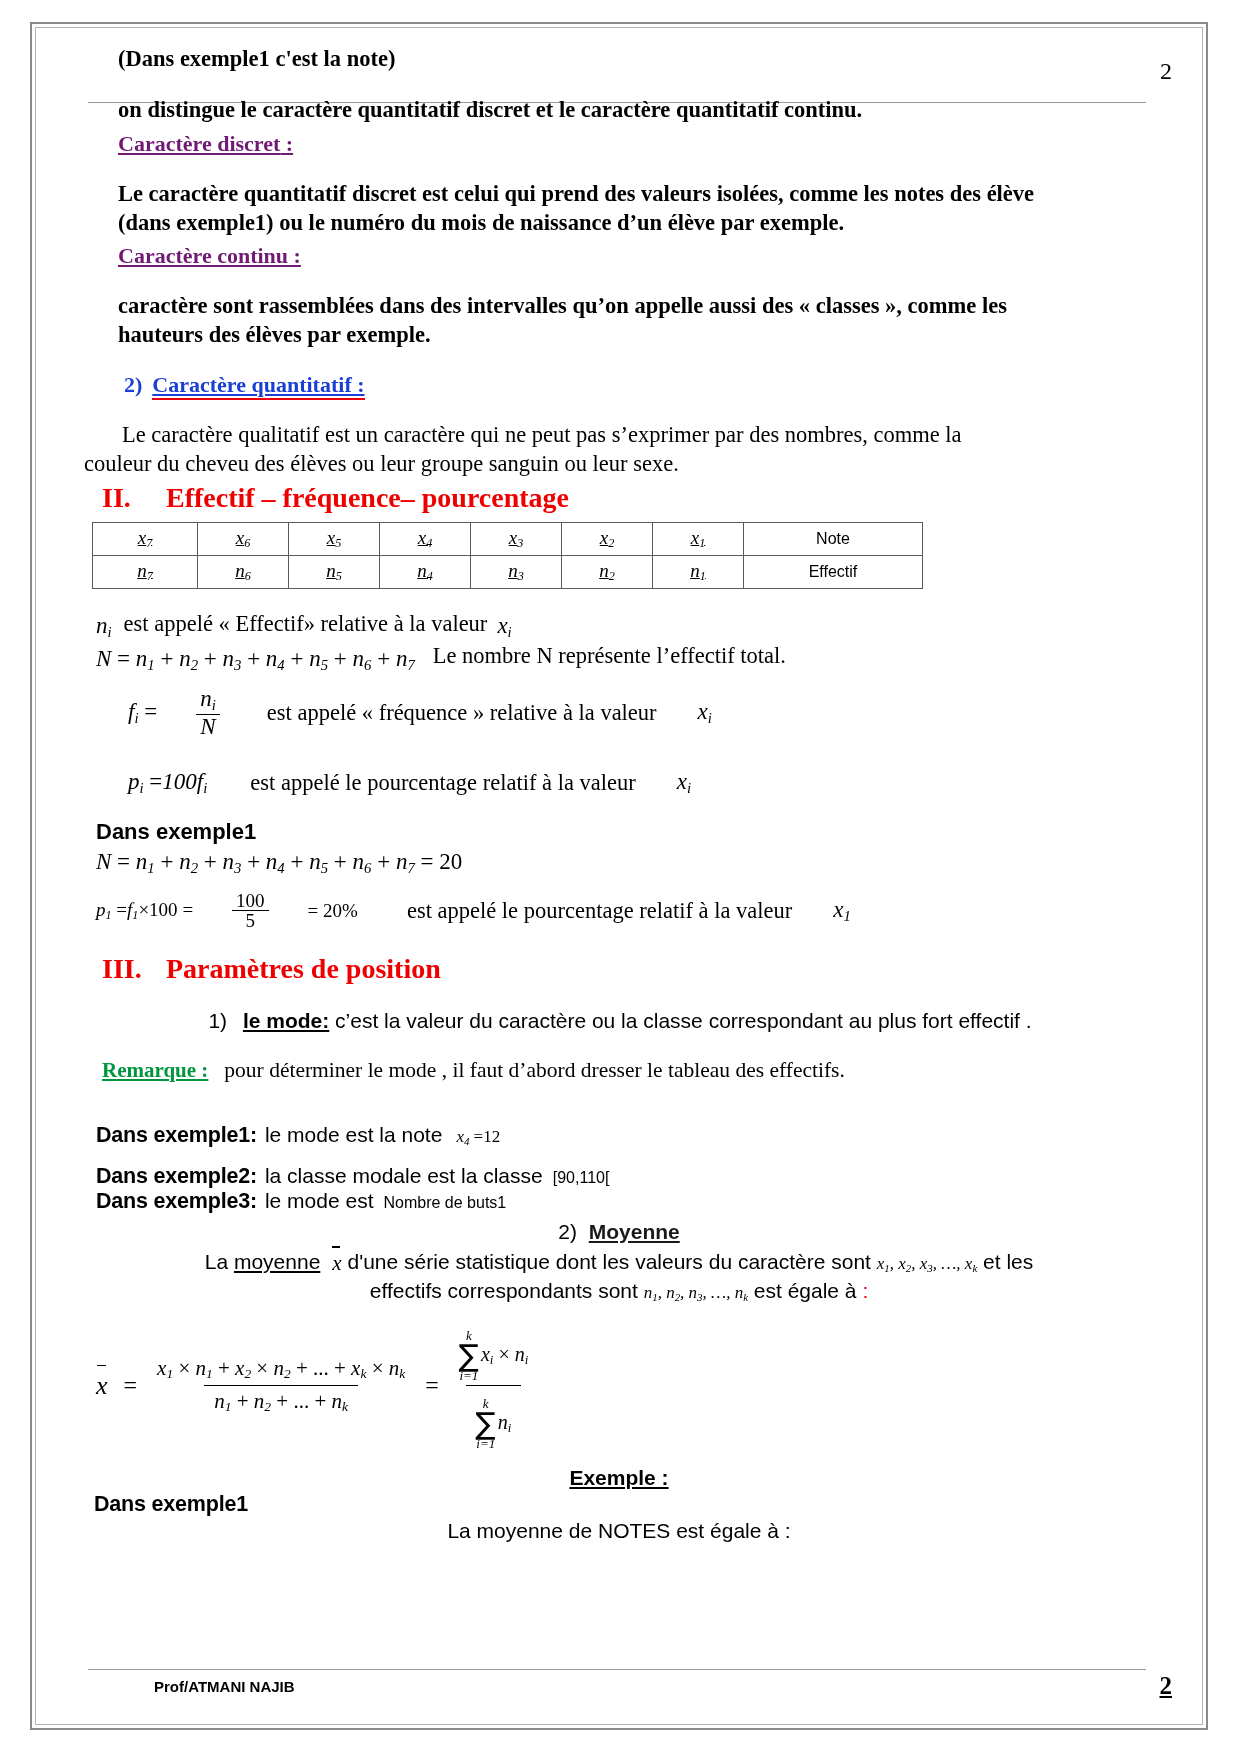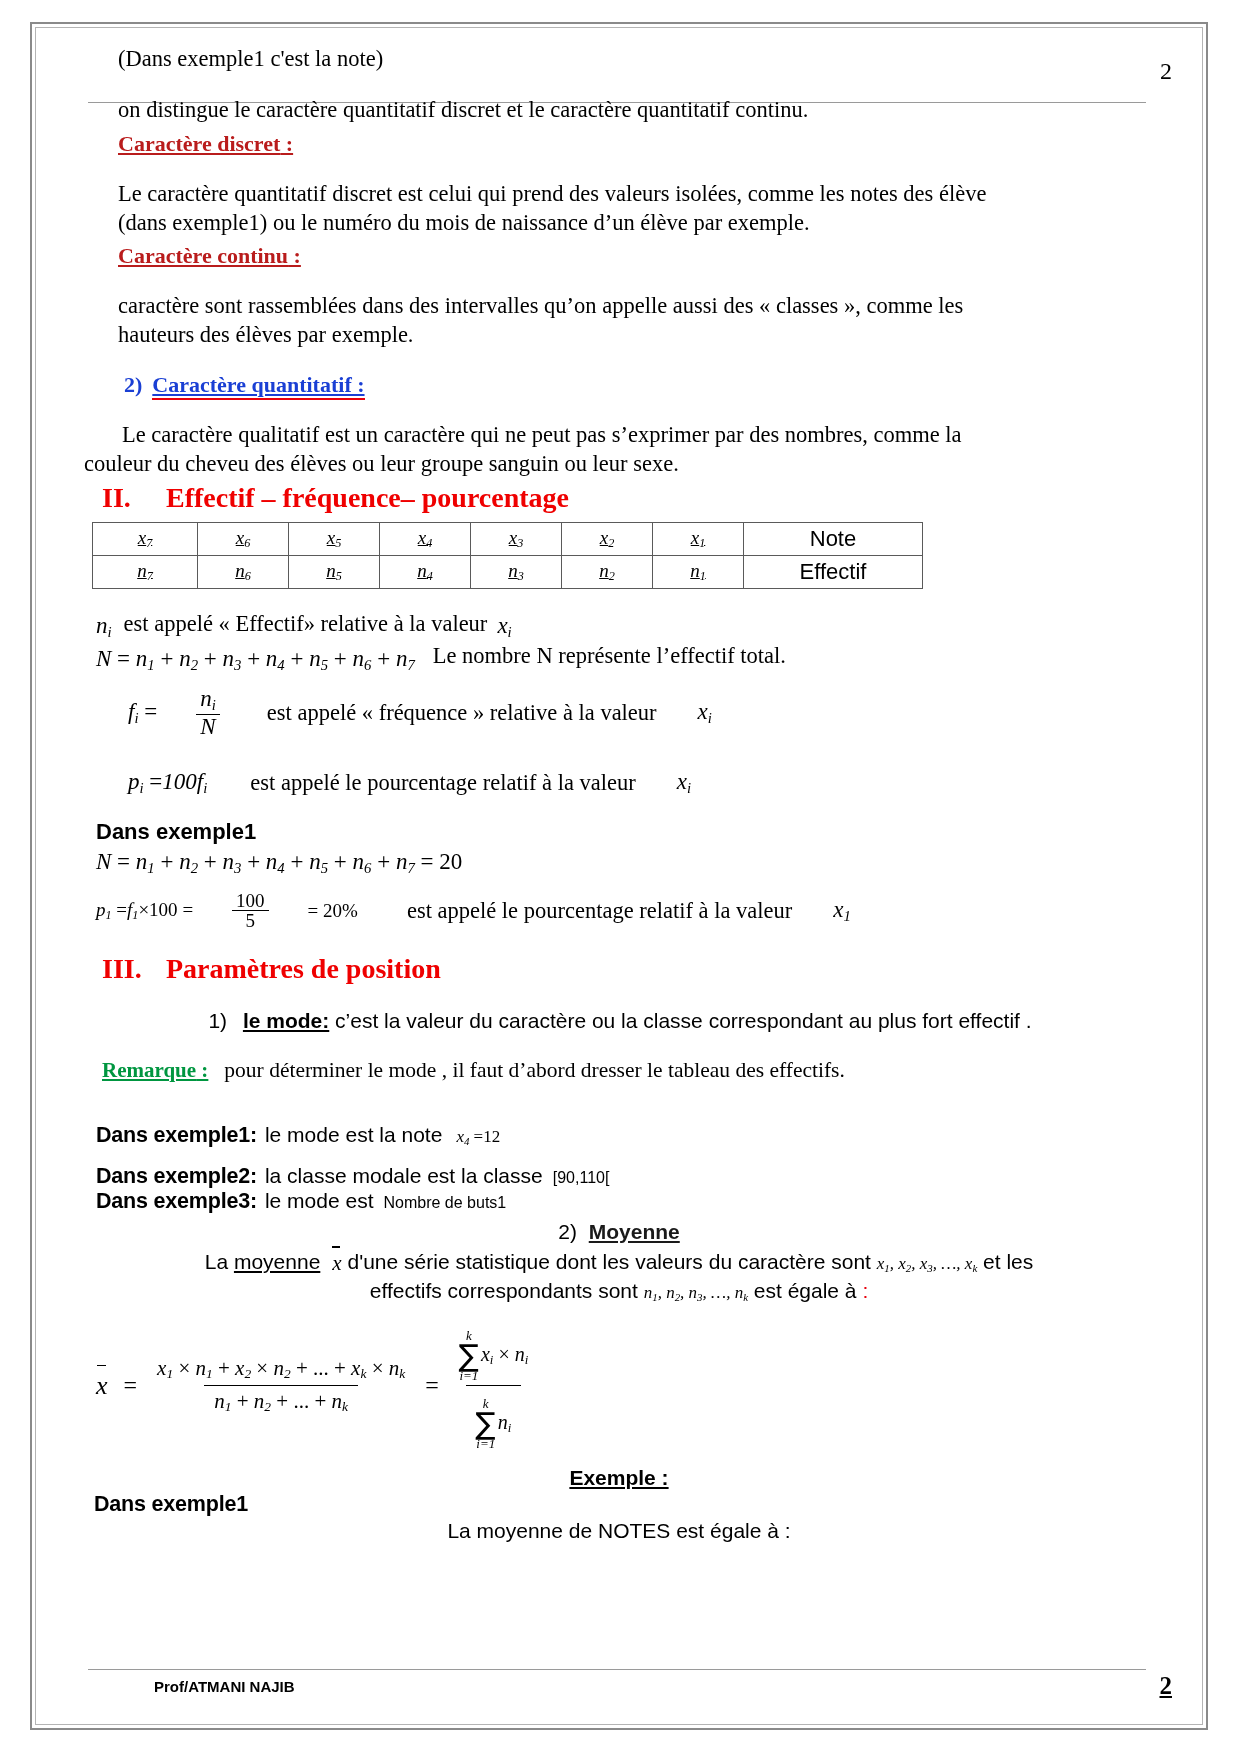--- a/index.html
+++ b/index.html
@@ -91,28 +91,28 @@
     text-decoration: underline;
   }
 
   
   p.body {
     margin: 0;
     font-size: 22.5px;
     line-height: 1.30;
     font-family: "Liberation Serif", serif;
   }
-  .indent { text-indent: 0; padding-left: 34px; }
+  .indent { text-indent: 0; padding-left: 34px; font-weight: bold; }
   .gap-md { height: 22px; }
   .gap-lg { height: 30px; }
   .gap-xl { height: 40px; }
 
   
   .green-head {
-    color: #b91c1c;
+    color: #701a75;
     font-weight: bold;
     font-size: 22px;
     font-family: "Liberation Serif", serif;
     padding-left: 34px;
   }
   .green-head .u { text-decoration: underline; }
 
   
   .blue-head {
     padding-left: 40px;
@@ -150,21 +150,21 @@
     vertical-align: middle;
     font-family: "Liberation Serif", serif;
     font-size: 19px;
   }
   table.stat td.var { width: 88px; font-style: italic; text-decoration: underline; }
   table.stat td.var.wide { width: 102px; }
   table.stat td.lbl {
     width: 176px;
     font-family: "Liberation Sans", sans-serif;
     font-style: normal;
-    font-size: 22px;
+    font-size: 16px;
   }
   sub { font-size: 0.64em; vertical-align: -0.26em; font-style: italic;}
 
   
   .math {
     font-family: "Liberation Serif", serif;
     font-style: italic;
     font-size: 23px;
     display: inline-block;
     vertical-align: middle;

